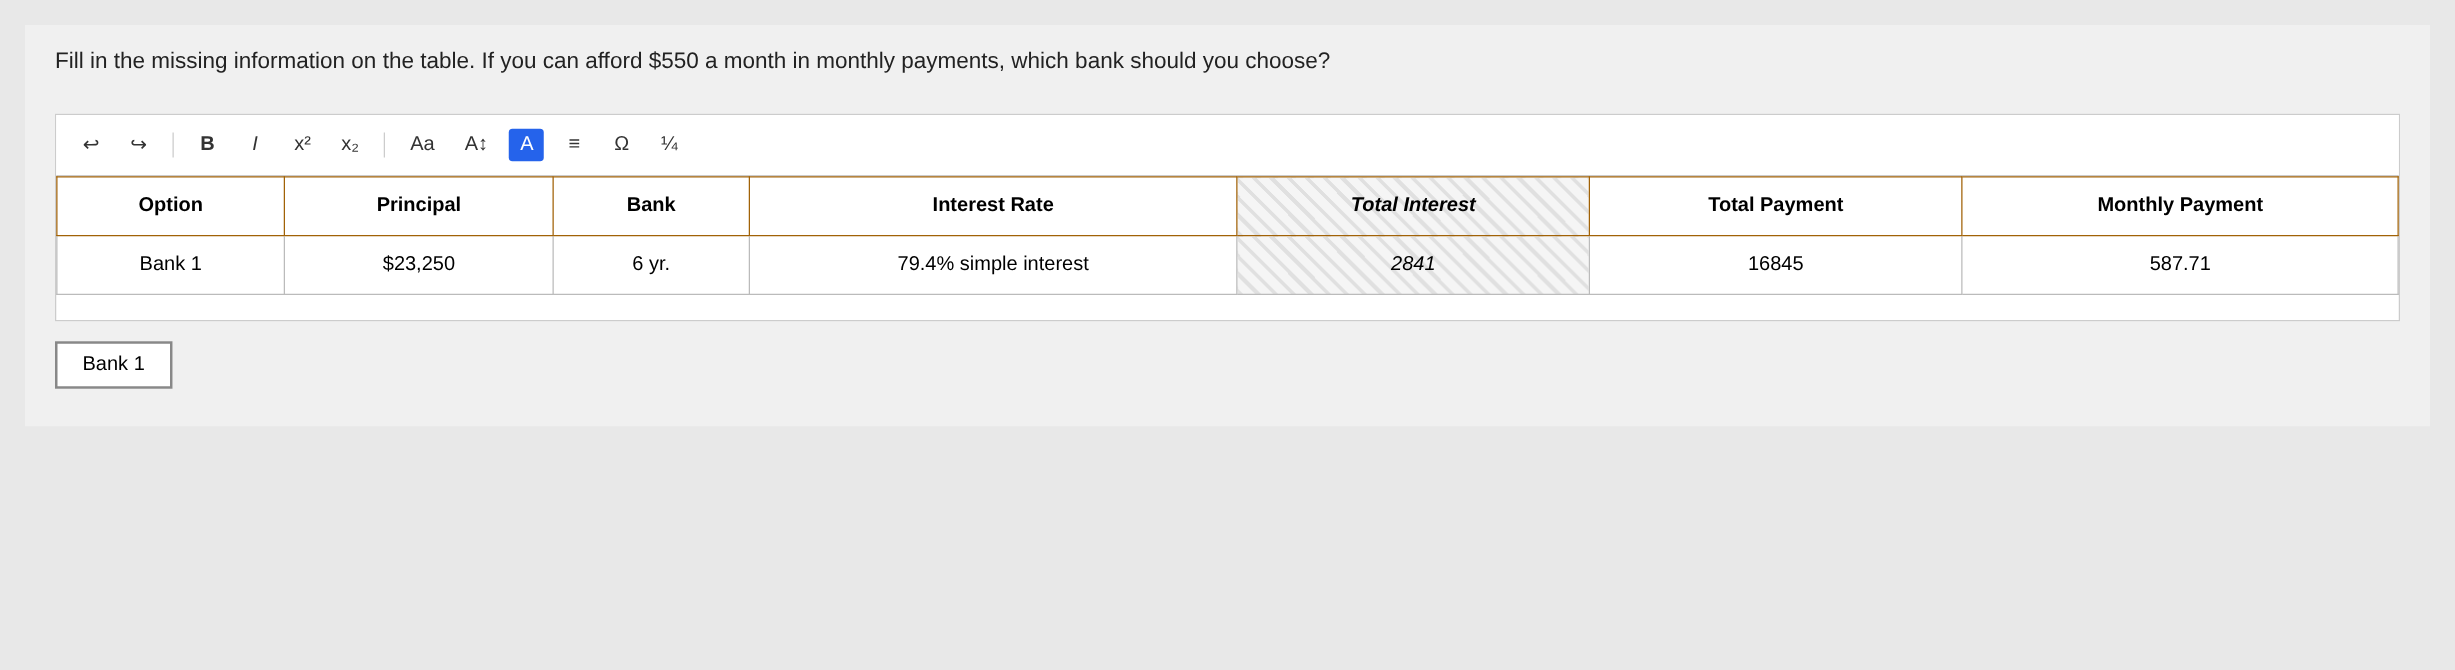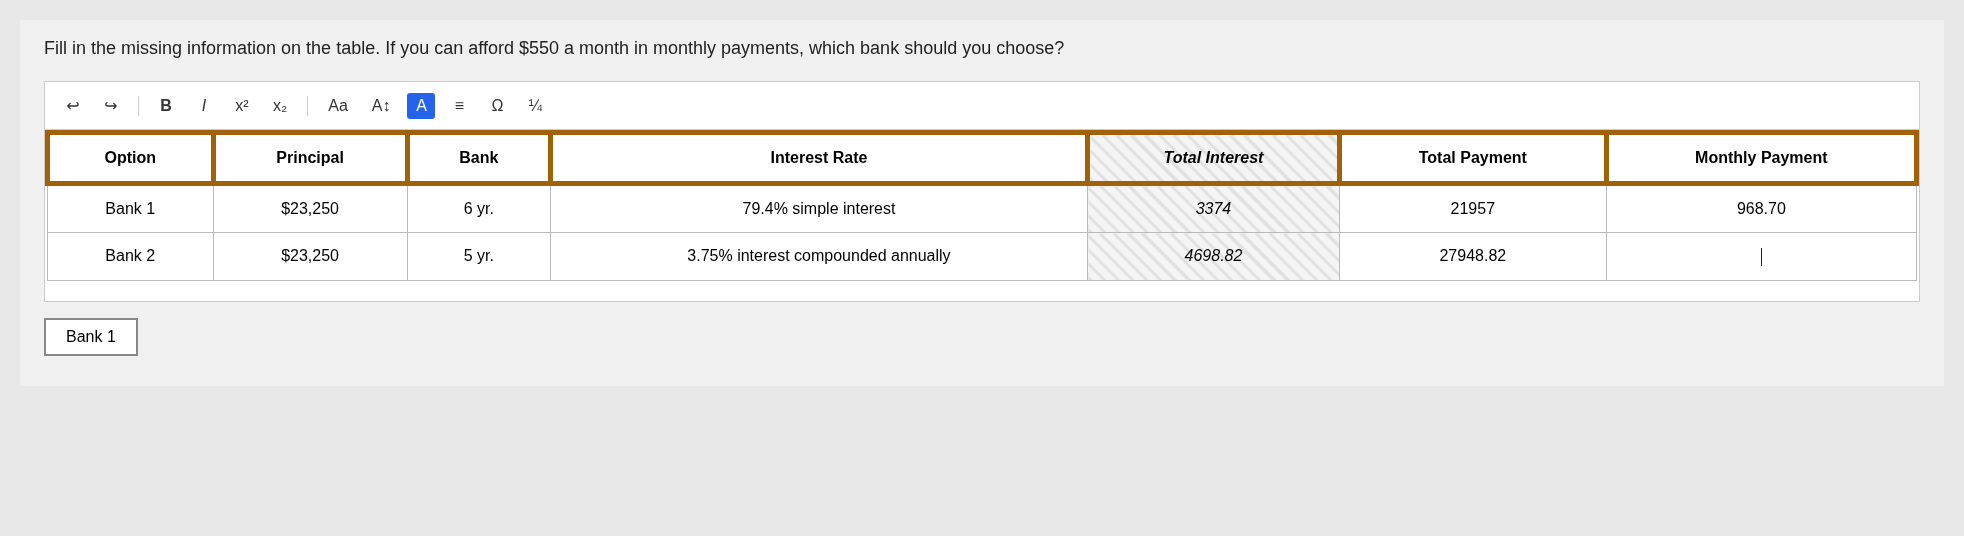--- a/index.html
+++ b/index.html
@@ -10,21 +10,21 @@
       min-width: 1964px;
       min-height: 536px;
     }
     .page-container {
       background: #f0f0f0;
       padding: 18px 24px 30px 24px;
     }
     .prompt-text {
       font-size: 18px;
       color: #222;
-      margin-bottom: 22px;
+      margin-bottom: 32px;
       font-weight: 400;
     }
     .editor-area {
       background: #fff;
       border: 1px solid #ccc;
       padding: 0;
     }
     .toolbar {
       display: flex;
       align-items: center;
@@ -64,21 +64,21 @@
     }
     table {
       width: 100%;
       border-collapse: collapse;
       font-size: 16px;
     }
     table th {
       background: #fff;
       font-weight: 600;
       padding: 14px 18px;
-      border: 5px solid #a16207;
+      border: 1px solid #a16207;
       text-align: center;
       font-size: 16px;
     }
     table td {
       padding: 14px 18px;
       border: 1px solid #bbb;
       text-align: center;
       font-size: 16px;
       background: #fff;
     }
@@ -155,36 +155,25 @@
             <th>Monthly Payment</th>
           </tr>
         </thead>
         <tbody>
 
           <tr>
             <td>Bank 1</td>
             <td>$23,250</td>
             <td>6 yr.</td>
             <td>79.4% simple interest</td>
-            <td class="striped-cell">3374</td>
-            <td>21957</td>
-            <td>968.70</td>
+            <td class="striped-cell">2841</td>
+            <td>16845</td>
+            <td>587.71</td>
           </tr>
 
-          <tr>
-            <td>Bank 2</td>
-            <td>$23,250</td>
-            <td>5 yr.</td>
-            <td>3.75% interest compounded annually</td>
-            <td class="striped-cell">4698.82</td>
-            <td>27948.82</td>
-            <td style="cursor:text; min-width:80px;">
-              <span class="cursor-blink"></span>
-            </td>
-          </tr>
         </tbody>
       </table>
     </div>
   </div>
 
   <div class="answer-area">
     <div class="answer-box">Bank 1</div>
   </div>
 </div>
 

